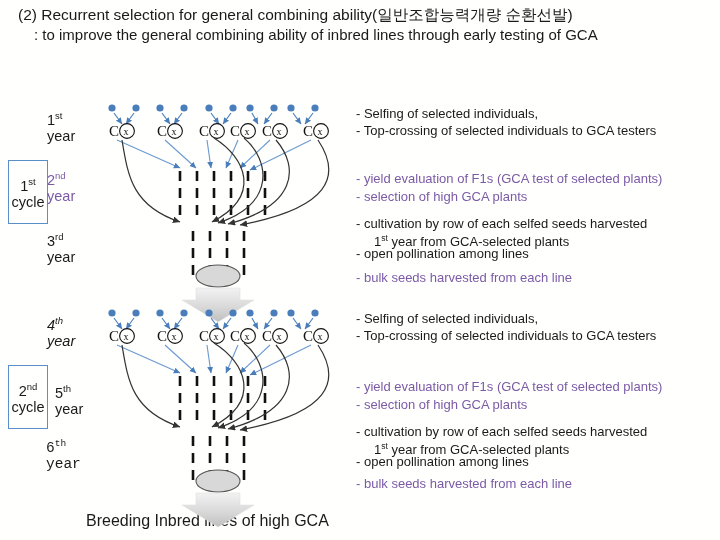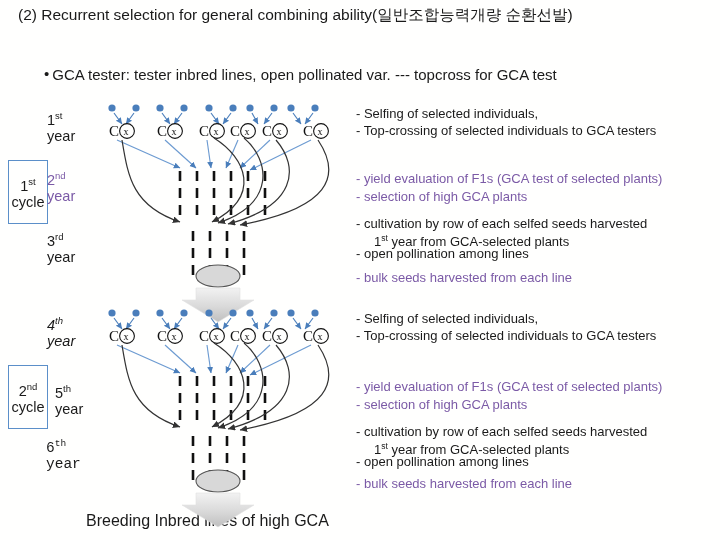--- a/index.html
+++ b/index.html
@@ -53,23 +53,21 @@
   .xmark{font-family:"Liberation Serif", serif;font-size:10px;fill:#111;}
   .dash{stroke:#111;stroke-width:2.6;stroke-linecap:butt;}
   .ell{fill:#d8d8d8;stroke:#555;stroke-width:1.1;}
 </style>
 </head>
 <body>
 
 <div id="stage">
 
   <div class="hdr hdr-l1">(2) Recurrent selection for general combining ability(일반조합능력개량 순환선발)</div>
-  <div class="hdr hdr-l4">
-    <span class="bullet-dot">•</span><span>GCA tester: tester inbred lines, open pollinated var. --- topcross for GCA test</span>
-  </div>
+  <div class="hdr hdr-l2">: to improve the general combining ability of inbred lines through early testing of GCA</div>
 
   <div class="yr" style="left:47px;top:108px;">
     <span>1</span><span class="sup">st</span><br>
     <span>year</span>
   </div>
 
   <div class="cyclebox" style="left:8px;top:160px;width:38px;height:62px;">
     <div><span>1</span><span class="sup">st</span></div>
     <div>cycle</div>
   </div>

